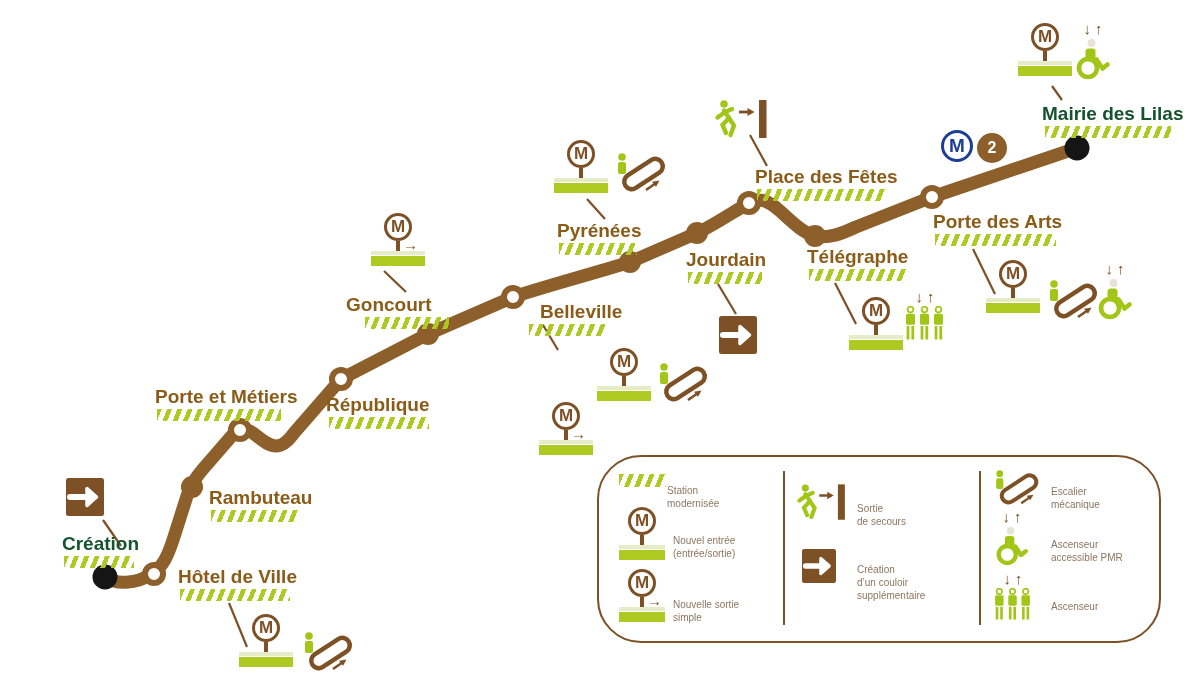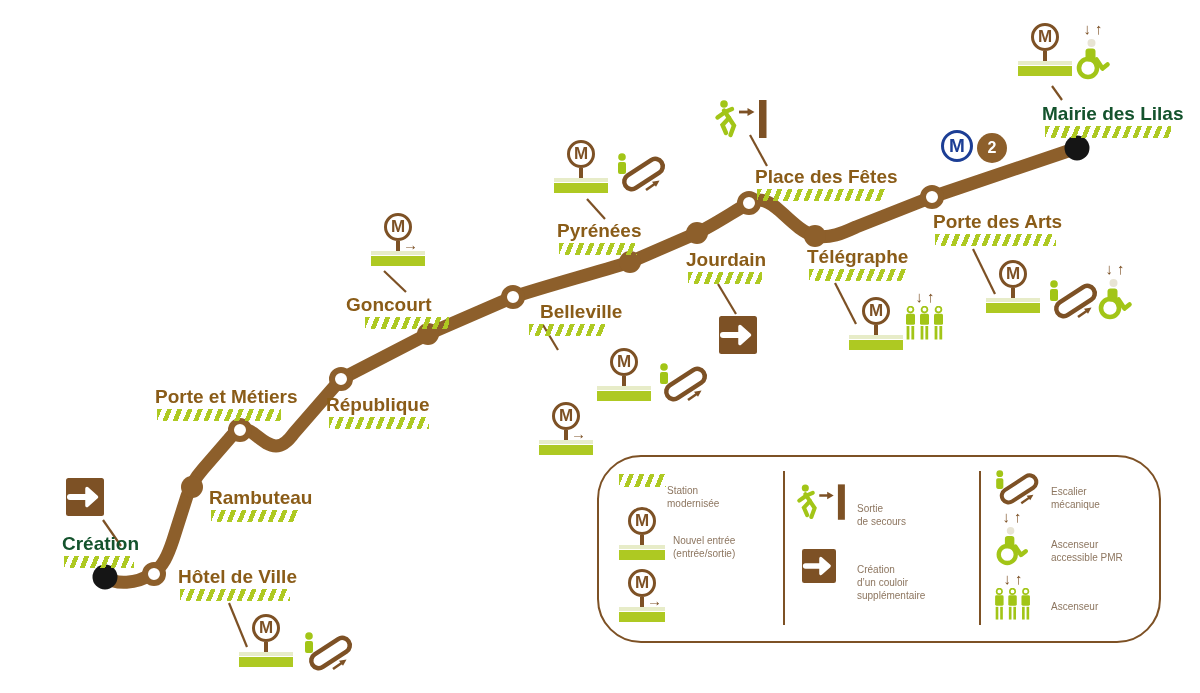--- a/index.html
+++ b/index.html
@@ -300,20 +300,22 @@
     <div class="lg-t" style="left:74px;top:62px">Nouvel entrée
 (entrée/sortie)</div>
 
     <div class="m-icon sm rel" style="left:20px;top:112px">
       <div class="circ">M</div>
         <div class="pole"></div>
       <span class="exit-arrow" style="left:28px">→</span>
       <div class="stripe"></div>
         <div class="bar"></div>
     </div>
+    <div class="lg-t" style="left:74px;top:126px">Nouvelle sortie
+simple</div>
 
     <svg class="icon-svg" style="left:197px;top:26px" width="54" height="40" viewBox="0 0 58 42">
         <use href="#sym-emergency"></use>
       </svg>
     <div class="lg-t" style="left:258px;top:30px">Sortie
 de secours</div>
 
     <svg class="icon-svg" style="left:203px;top:92px" width="34" height="34" viewBox="0 0 38 38">
         <use href="#sym-corridor"></use>
       </svg>

